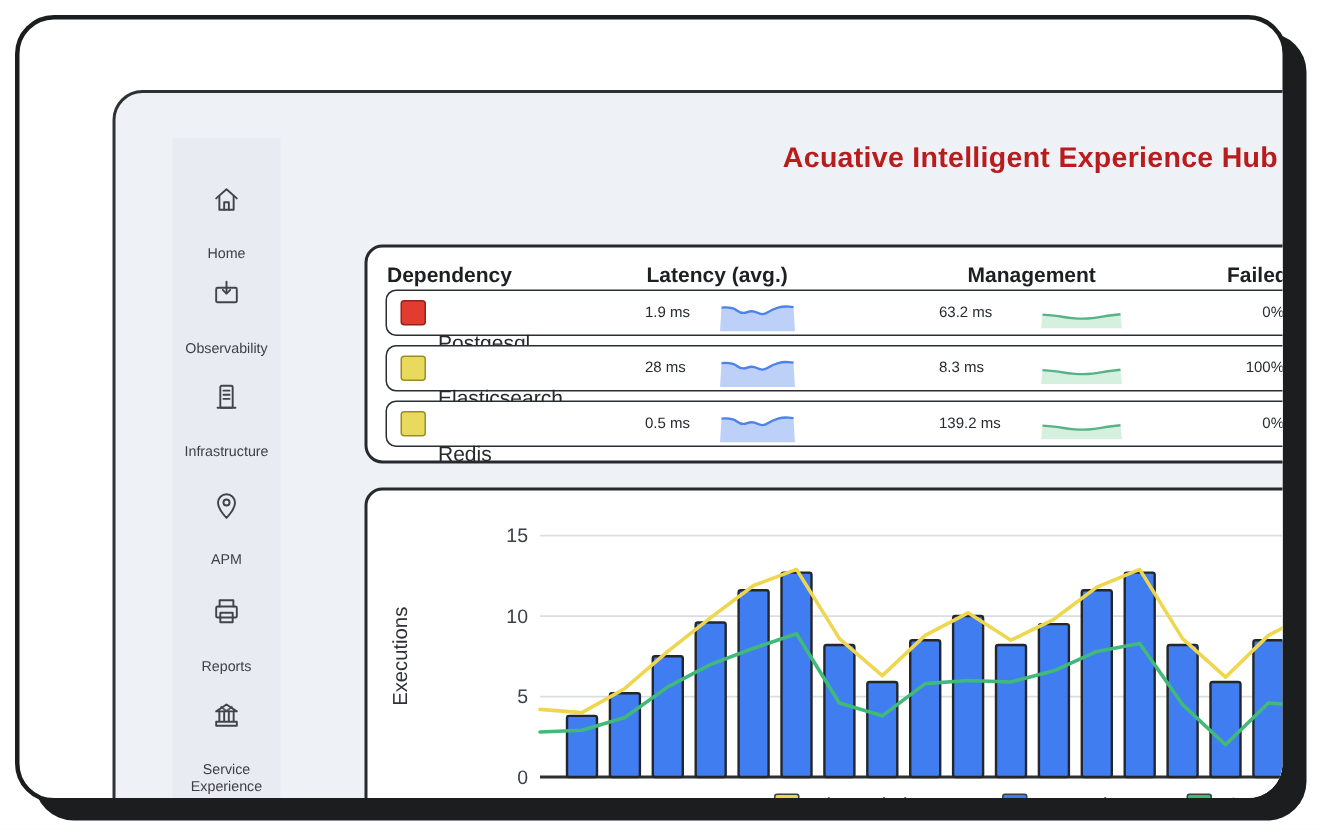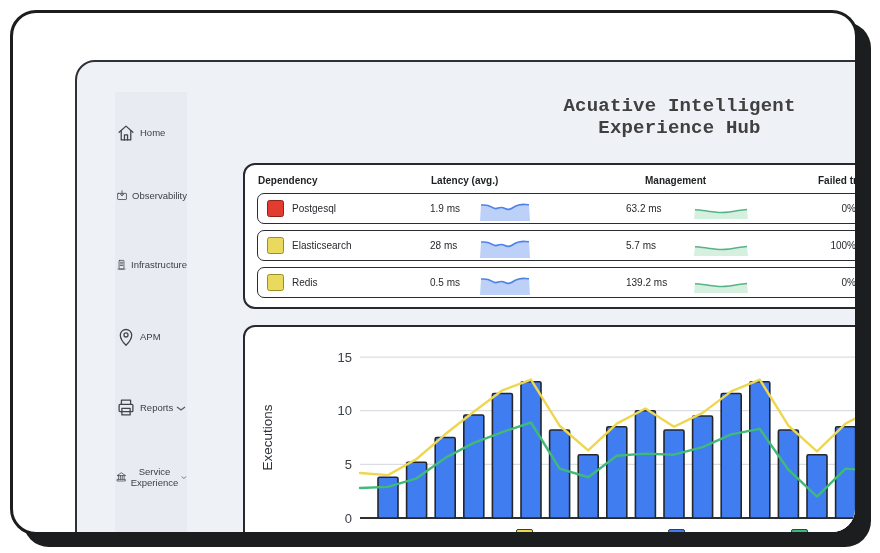--- a/index.html
+++ b/index.html
@@ -12,41 +12,41 @@
     background:#ffffff; border:3px solid #1b1d1f; border-radius:26px;
     box-shadow:13px 12px 0 #1b1d1f; overflow:hidden; }
 
   
   .app-panel { position:absolute; left:62px; top:47px; width:930px; height:640px;
     background:#eef1f6; border:2px solid #2f3235; border-radius:20px; }
 
   
   .sidebar { position:absolute; left:38px; top:30px; width:72px; height:600px;
     background:#e8ecf2; }
-  .nav-item { position:absolute; left:0; width:72px; display:flex; flex-direction:row;
-    align-items:center; gap:3px; cursor:pointer; }
+  .nav-item { position:absolute; left:0; width:72px; display:flex; flex-direction:column;
+    align-items:center; gap:20px; cursor:pointer; }
   .nav-item svg.ico { width:22px; height:22px; stroke:#40454b; fill:none;
     stroke-width:1.4; stroke-linejoin:round; stroke-linecap:round; }
   .nav-label { font-size:9.5px; color:#3c4147; text-align:center; line-height:1.2; }
   .chev { width:10px; height:5px; stroke:#5a5f66; fill:none; stroke-width:1.3; }
 
-  .page-title { position:absolute; left:430px; top:33px; width:345px; text-align:center;
-    font-size:19px; font-weight:bold; color:#404040; letter-spacing:0.2px;font-family:Liberation Mono, monospace; }
+  .page-title { position:absolute; left:430px; top:33px; width:345px; text-align:right;
+    font-size:19px; font-weight:bold; color:#b91c1c; letter-spacing:0.2px; }
 
   
   .dep-card { position:absolute; left:166px; top:101px; width:730px; height:146px;
     background:#ffffff; border:2px solid #26292d; border-radius:12px; }
-  .t-head { position:absolute; top:10px; font-size:10px; font-weight:bold; color:#1d2023; }
+  .t-head { position:absolute; top:10px; font-size:14px; font-weight:bold; color:#1d2023; }
   .th-dep { left:13px; } .th-lat { left:186px; } .th-thr { left:400px; } .th-fail { left:573px; }
   .dep-row { position:absolute; left:12px; width:650px; height:31px;
     background:#ffffff; border:1.5px solid #2a2d31; border-radius:7px; cursor:pointer; }
   .row-1 { top:28px; } .row-2 { top:65px; } .row-3 { top:102px; }
   .status-sq { position:absolute; left:9px; top:6px; width:17px; height:17px;
     border:1.5px solid #000; border-radius:2.5px; }
-  .dep-name { position:absolute; left:34px; top:9px; font-size:10px; color:#26292d; }
+  .dep-name { position:absolute; left:34px; top:26px; font-size:14px; color:#26292d; }
   .lat-val  { position:absolute; left:172px; top:9px; font-size:10px; color:#26292d; }
   .thr-val  { position:absolute; left:368px; top:9px; font-size:10px; color:#26292d; }
   .pct-val  { position:absolute; left:530px; top:9px; width:68px; text-align:right;
               font-size:10px; color:#26292d; }
   .spark-lat { position:absolute; left:222px; top:4px; }
   .spark-thr { position:absolute; left:436px; top:7px; }
 
   
   .chart-card { position:absolute; left:166px; top:263px; width:730px; height:292px;
     background:#ffffff; border:2px solid #26292d; border-radius:12px; overflow:hidden; }
@@ -148,21 +148,21 @@
         </div>
 
         <div class="dep-row row-2">
           <span class="status-sq" style="background-color: rgb(233, 217, 92); border-color: rgb(155, 141, 38);"></span>
           <span class="dep-name">Elasticsearch</span>
           <span class="lat-val">28 ms</span>
           <svg class="spark-lat" width="50" height="23">
               <path d="M1 7.066666666666666 Q 7.857142857142857 6.433333333333334 11.285714285714285 8.966666666666667 Q 14.714285714285714 11.5 18.142857142857142 10.075 Q 21.571428571428573 8.65 25 10.55 Q 28.428571428571427 12.45 31.857142857142854 10.233333333333334 Q 35.285714285714285 8.01666666666667 38.714285714285715 7.066666666666668 Q 42.142857142857146 6.116666666666667 45.57142857142857 6.433333333333334 L 49 6.75 L 50 23 L 0 23 Z" fill="#bcd0f8" stroke="none"></path>
               <path d="M1 7.066666666666666 Q 7.857142857142857 6.433333333333334 11.285714285714285 8.966666666666667 Q 14.714285714285714 11.5 18.142857142857142 10.075 Q 21.571428571428573 8.65 25 10.55 Q 28.428571428571427 12.45 31.857142857142854 10.233333333333334 Q 35.285714285714285 8.01666666666667 38.714285714285715 7.066666666666668 Q 42.142857142857146 6.116666666666667 45.57142857142857 6.433333333333334 L 49 6.75" fill="none" stroke="#4d82ea" stroke-width="1.6"></path>
             </svg>
-          <span class="thr-val">5.7 ms</span>
+          <span class="thr-val">8.3 ms</span>
           <svg class="spark-thr" width="54" height="18">
               <path d="M1 8.766666666666666 Q 9.666666666666666 9.466666666666669 14 10.166666666666668 Q 18.333333333333332 10.866666666666667 22.666666666666664 11.216666666666667 Q 27 11.566666666666666 31.333333333333332 11.333333333333332 Q 35.666666666666664 11.1 40 10.283333333333335 Q 44.333333333333336 9.466666666666669 48.66666666666667 9 L 53 8.533333333333333 L 54 18 L 0 18 Z" fill="#d6f0e0" stroke="none"></path>
               <path d="M1 8.766666666666666 Q 9.666666666666666 9.466666666666669 14 10.166666666666668 Q 18.333333333333332 10.866666666666667 22.666666666666664 11.216666666666667 Q 27 11.566666666666666 31.333333333333332 11.333333333333332 Q 35.666666666666664 11.1 40 10.283333333333335 Q 44.333333333333336 9.466666666666669 48.66666666666667 9 L 53 8.533333333333333" fill="none" stroke="#57b387" stroke-width="1.6"></path>
             </svg>
           <span class="pct-val">100%</span>
 
         </div>
 
         <div class="dep-row row-3">
           <span class="status-sq" style="background-color: rgb(233, 217, 92); border-color: rgb(155, 141, 38);"></span>

